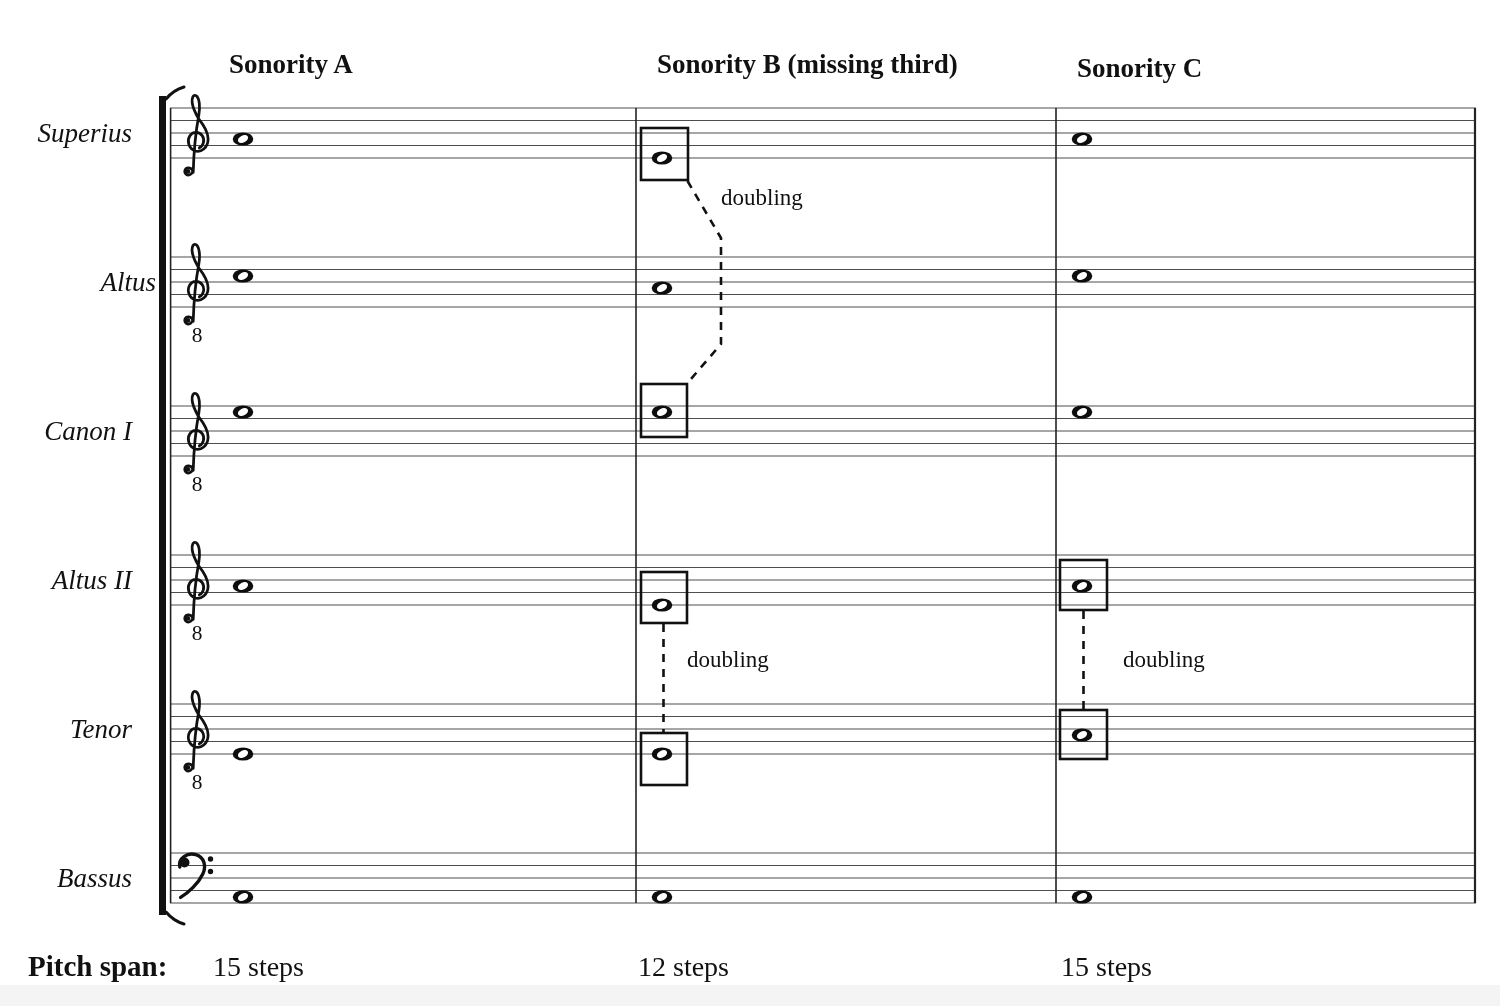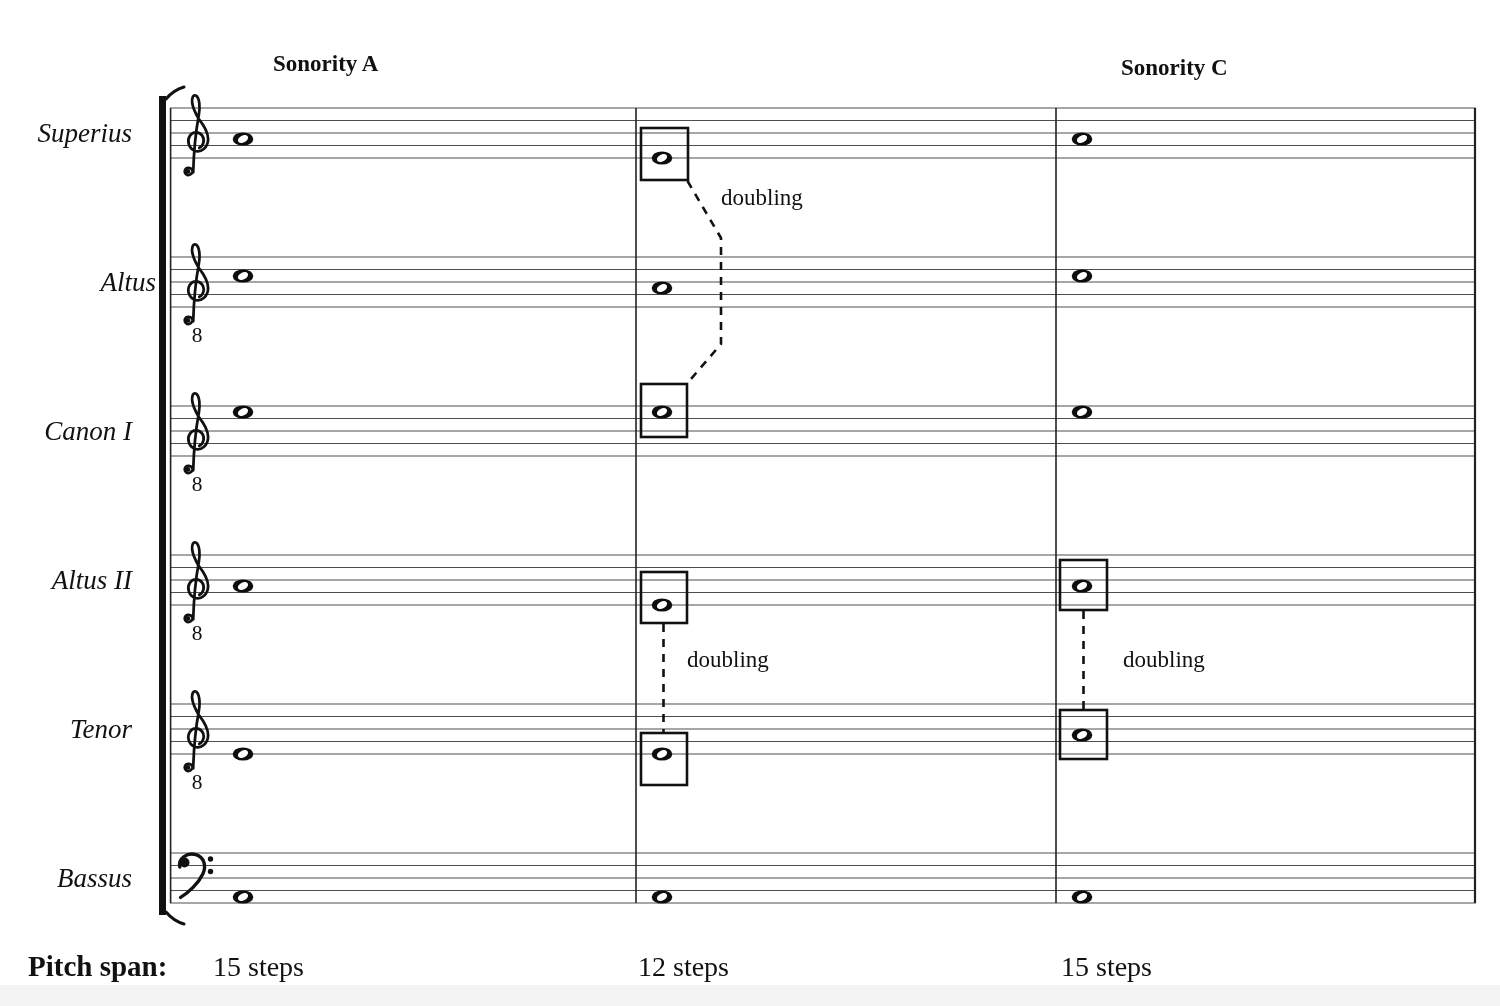--- a/index.html
+++ b/index.html
@@ -6,22 +6,22 @@
   .page{
     position:relative;
     width:1500px;height:1006px;
     background:#ffffff;
     font-family:"Liberation Serif","DejaVu Serif",serif;
     color:#111;
     overflow:hidden;
   }
   .col-header{
     position:absolute;
-    font-size:23px;font-weight:bold;
-    white-space:nowrap;line-height:32px;margin-left:44px;
+    font-size:27px;font-weight:bold;
+    white-space:nowrap;line-height:32px;
   }
   .staff-label{
     position:absolute;
     left:0;width:132px;
     text-align:right;
     font-size:27px;line-height:30px;
     white-space:nowrap;
     font-style:italic;
   }
   .doubling-label{
@@ -208,20 +208,21 @@
         <ellipse cx="0" cy="0" rx="10.3" ry="6.6" fill="#0d0d0d"></ellipse>
         <ellipse cx="0" cy="0" rx="5.4" ry="3.5" fill="#ffffff" transform="rotate(-27)"></ellipse>
       </g>
       <g transform="translate(1082,897)">
         <ellipse cx="0" cy="0" rx="10.3" ry="6.6" fill="#0d0d0d"></ellipse>
         <ellipse cx="0" cy="0" rx="5.4" ry="3.5" fill="#ffffff" transform="rotate(-27)"></ellipse>
       </g>
     </svg>
 
   <div class="col-header" style="left:229px;top:48px;">Sonority A</div>
+  <div class="col-header" style="left:657px;top:48px;">Sonority B (missing third)</div>
   <div class="col-header" style="left:1077px;top:52px;">Sonority C</div>
 
   <div class="staff-label" style="top:118px;">Superius</div>
   <div class="staff-label" style="top:267px;padding-left:24px;">Altus</div>
   <div class="staff-label" style="top:416px;">Canon I</div>
   <div class="staff-label" style="top:565px;">Altus II</div>
   <div class="staff-label" style="top:714px;">Tenor</div>
   <div class="staff-label" style="top:863px;">Bassus</div>
 
   <div class="doubling-label" style="left:721px;top:183px;">doubling</div>

